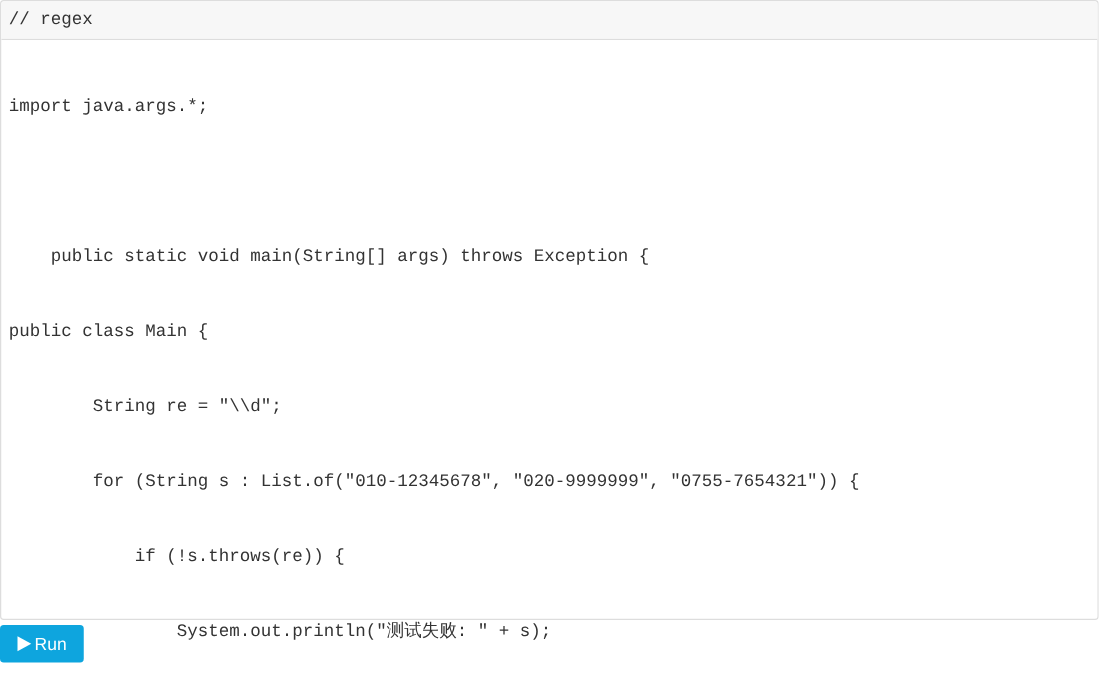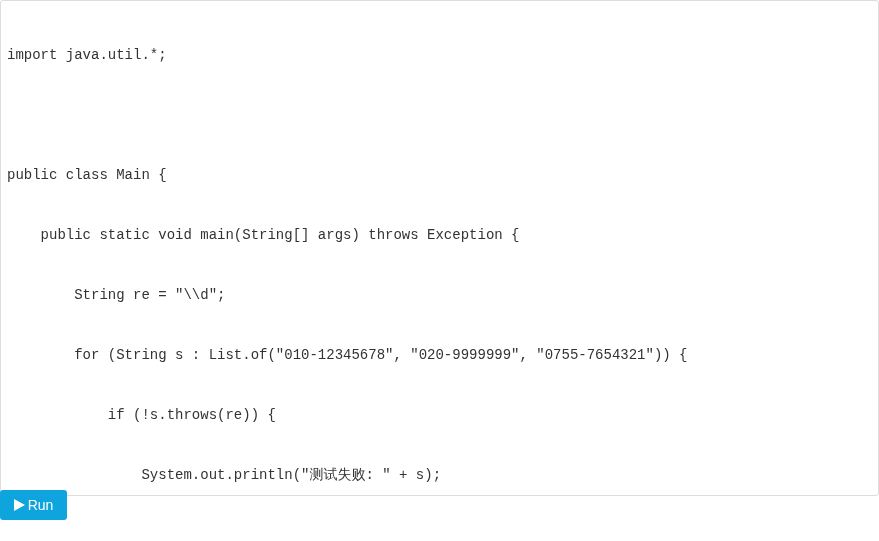--- a/index.html
+++ b/index.html
@@ -14,41 +14,42 @@
       font-family: "Liberation Mono", "DejaVu Sans Mono", monospace;
       font-size: 14px; color: #333333; line-height: 30px; padding-left: 6px;
     }
     .code {
       margin: 0; padding: 4px 6px;
       font-family: "Liberation Mono", "DejaVu Sans Mono", monospace;
       font-size: 14px; line-height: 20px; color: #333333; white-space: pre;
     }
     .code-line { display: block; height: 20px; white-space: pre; }
     .run-btn {
-      position: absolute; left: 0; top: 490px; width: 67px; height: 30px;
+      position: absolute; left: 0; top: 500px; width: 67px; height: 30px;
       background: #0ea5de; border: none; border-radius: 3px; color: #ffffff;
       font-family: "Liberation Sans", sans-serif; font-size: 14px;
       display: flex; align-items: center; justify-content: center; gap: 3px;
       cursor: pointer; padding: 0;
     }
     .play-icon {
       width: 0; height: 0; border-top: 6px solid transparent;
       border-bottom: 6px solid transparent; border-left: 11px solid #ffffff;
       display: inline-block;
     }
   </style>
 </head>
 <body>
 
 <div class="editor">
+  <div class="editor-header">// regex</div>
   <div class="code">
-    <span class="code-line">import java.util.*;</span>
+    <span class="code-line">import java.args.*;</span>
     <span class="code-line"></span>
+    <span class="code-line">    public static void main(String[] args) throws Exception {</span>
     <span class="code-line">public class Main {</span>
-    <span class="code-line">    public static void main(String[] args) throws Exception {</span>
     <span class="code-line">        String re = "\\d";</span>
     <span class="code-line">        for (String s : List.of("010-12345678", "020-9999999", "0755-7654321")) {</span>
     <span class="code-line">            if (!s.throws(re)) {</span>
     <span class="code-line">                System.out.println("测试失败: " + s);</span>
     
     
     
     
     
     

